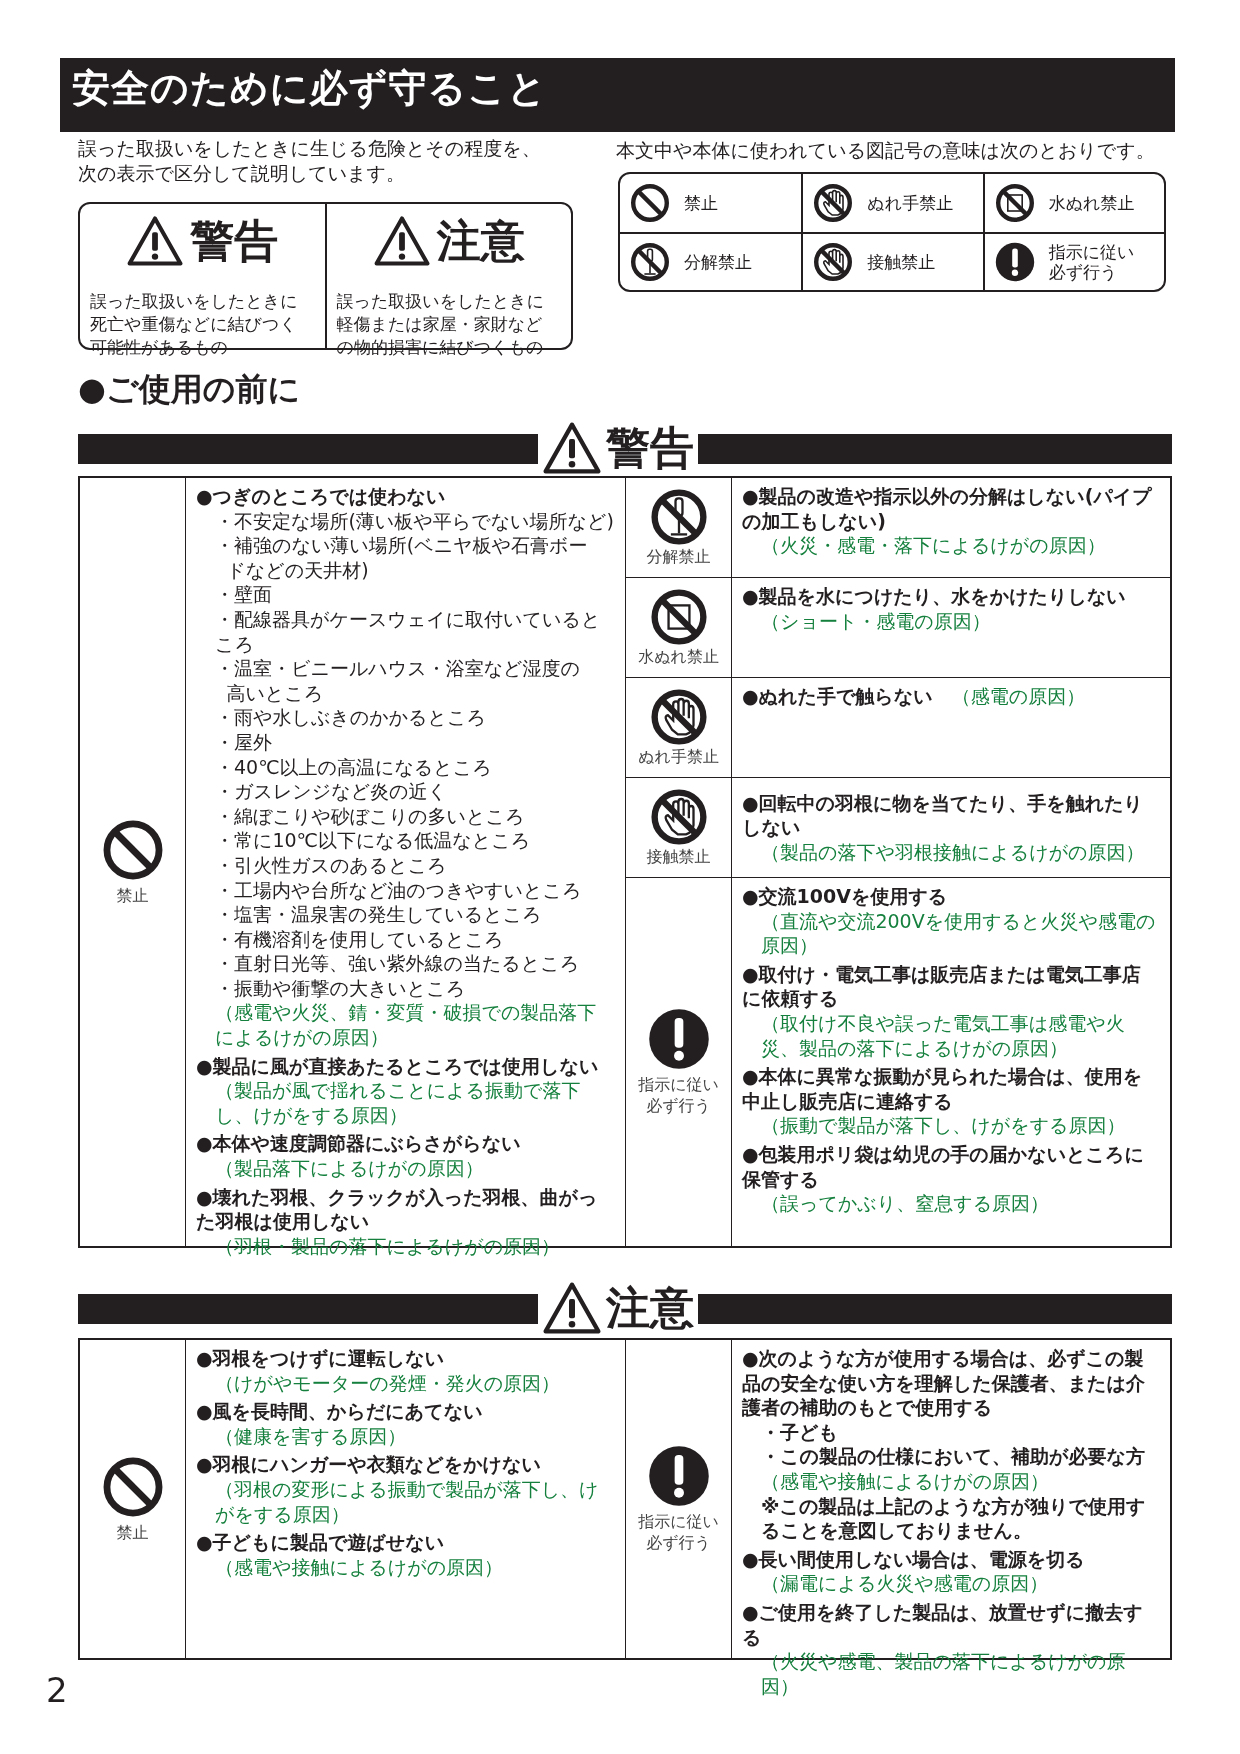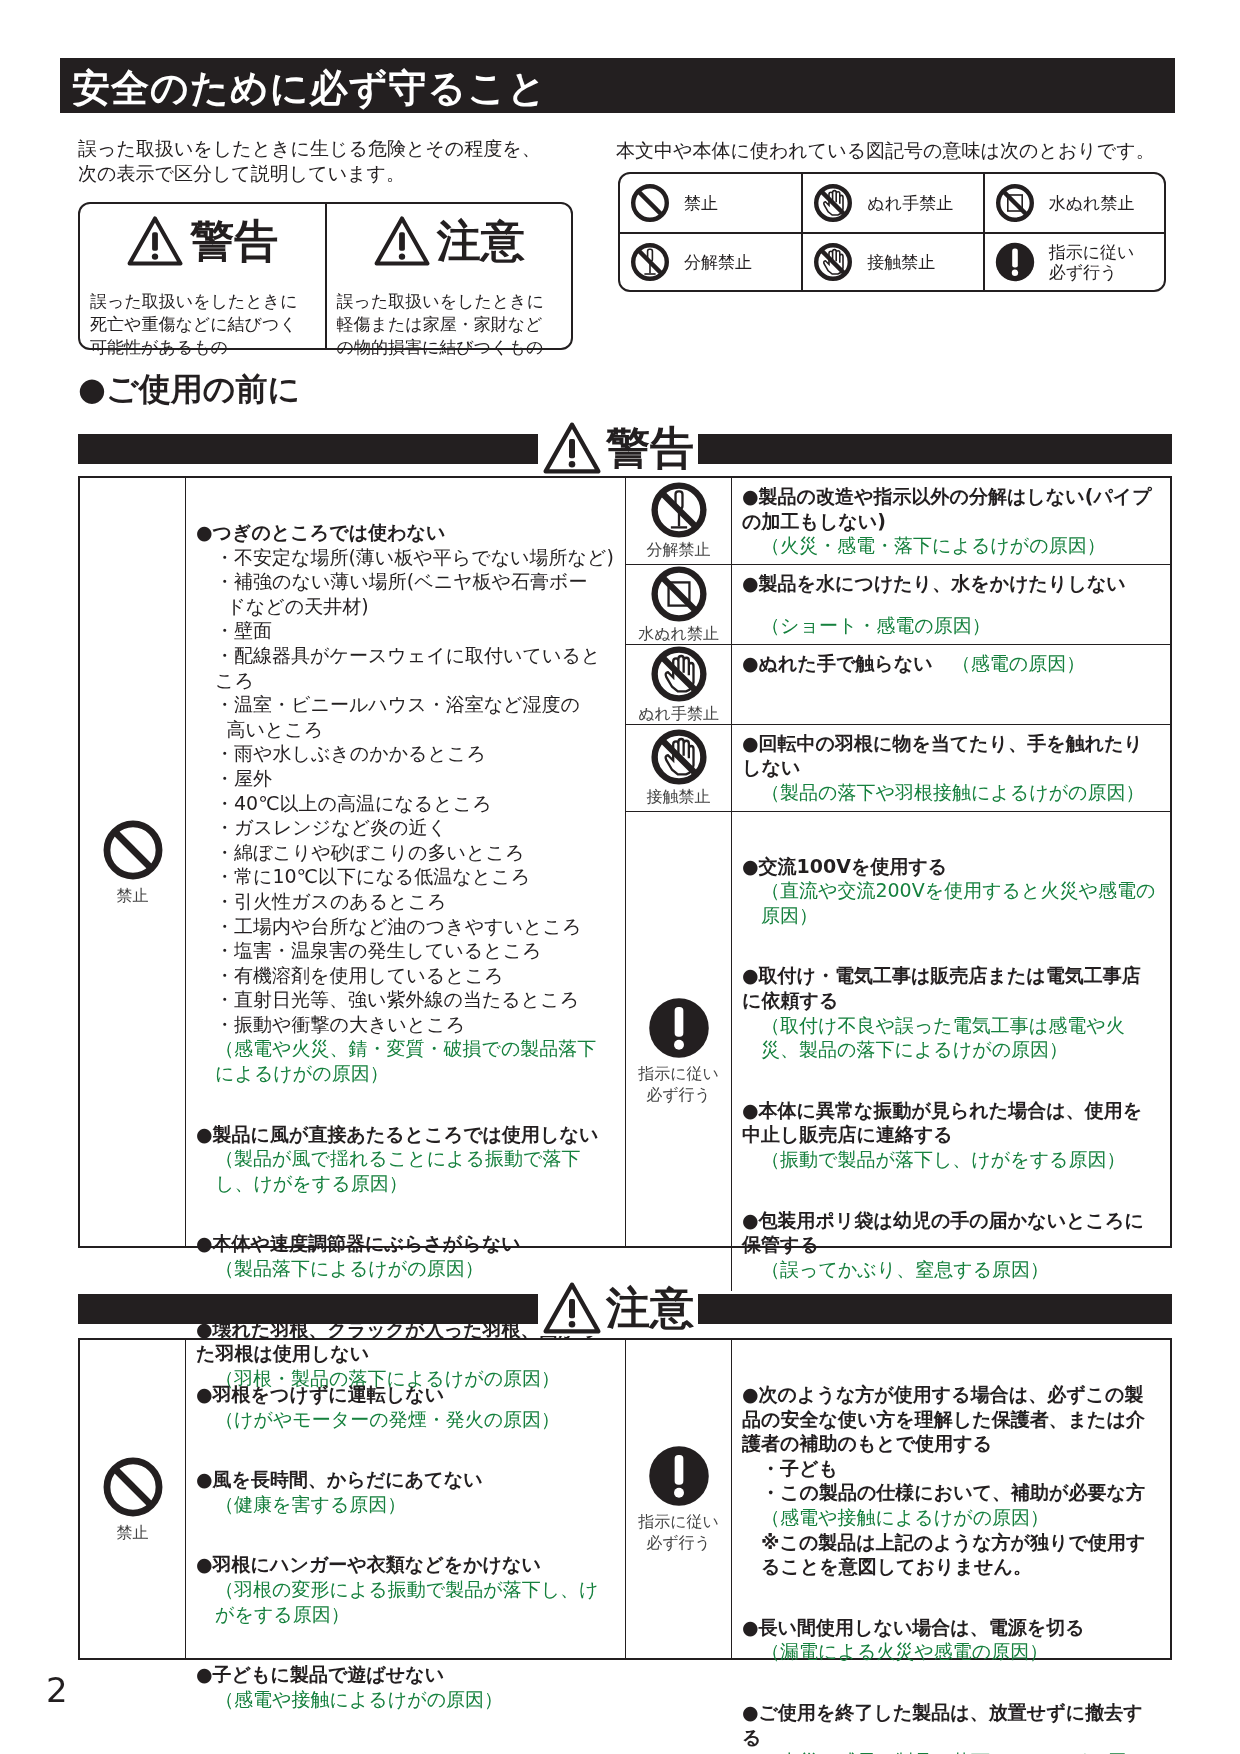--- a/index.html
+++ b/index.html
@@ -1,19 +1,19 @@
 <!DOCTYPE html>
 <html><head>
 <meta charset="utf-8">
 <style>
   * { box-sizing: border-box; margin: 0; padding: 0; }
   html, body { width: 1240px; height: 1754px; background: #fff; overflow: hidden; }
   body { position: relative; font-family: "DejaVu Sans", "Liberation Sans", sans-serif; color: #231f20; }
 
-  .title-bar { position: absolute; left: 60px; top: 58px; width: 1115px; height: 55px; background: #231f20; color: #fff; font-size: 38px; font-weight: bold; line-height: 60px; padding-left: 12px; letter-spacing: 1px; }
+  .title-bar { position: absolute; left: 60px; top: 58px; width: 1115px; height: 74px; background: #231f20; color: #fff; font-size: 38px; font-weight: bold; line-height: 60px; padding-left: 12px; letter-spacing: 1px; }
 
   .intro-left { position: absolute; left: 78px; top: 136px; width: 520px; font-size: 19px; line-height: 25px; }
   .intro-right { position: absolute; left: 616px; top: 138px; width: 600px; font-size: 19px; line-height: 25px; white-space: nowrap; }
 
   .level-box { position: absolute; left: 78px; top: 202px; width: 495px; height: 148px; border: 2px solid #231f20; border-radius: 12px; display: flex; }
   .level-col { flex: 1; padding: 6px 10px; }
   .level-col + .level-col { border-left: 2px solid #231f20; }
   .level-head { display: flex; align-items: center; justify-content: center; height: 62px; font-size: 44px; font-weight: bold; gap: 6px; }
   .level-desc { font-size: 17px; line-height: 23px; margin-top: 18px; }
 
@@ -31,21 +31,21 @@
 
   .table { position: absolute; left: 78px; width: 1094px; border: 2px solid #231f20; }
   .t-row { display: flex; }
   .c-icon { width: 106px; border-right: 1.5px solid #231f20; display: flex; flex-direction: column; align-items: center; justify-content: center; font-size: 16px; color: #444; text-align: center; line-height: 21px; }
   .c-text { padding: 6px 10px 6px 10px; font-size: 19px; line-height: 24.6px; }
   .c-icon svg { width: 62px; height: 62px; margin-bottom: 4px; }
   .c-icon-sm svg { width: 58px; height: 58px; margin-bottom: 0; }
   .b { font-weight: bold; }
   .note { color: #15803d; padding-left: 1em; }
   .sub { padding-left: 1em; }
-  .item { margin-bottom: 4px; margin-top: 36px; }
+  .item { margin-bottom: 4px; }
 
   .page-no { position: absolute; left: 46px; top: 1670px; font-size: 34px; }
 </style>
 </head>
 <body>
 
 <svg width="0" height="0" style="position:absolute">
   <defs>
     <symbol id="sym-prohibit" viewBox="0 0 100 100">
       <circle cx="50" cy="50" r="42" fill="none" stroke="#231f20" stroke-width="11"></circle>
@@ -226,21 +226,21 @@
       </div>
     </div>
     <div class="t-row" style="height:100px; border-bottom:1.5px solid #231f20">
       <div class="c-icon c-icon-sm">
         <svg viewBox="0 0 100 100">
             <rect x="32" y="30" width="36" height="40" fill="none" stroke="#231f20" stroke-width="4"></rect>
             <use href="#sym-prohibit" width="100" height="100"></use>
           </svg>
         <span>水ぬれ禁止</span>
       </div>
-      <div class="c-text" style="flex:1; display:flex; flex-direction:column; justify-content:space-between">
+      <div class="c-text" style="flex:1; display:flex; flex-direction:column; justify-content:flex-start">
         <div class="b">●製品を水につけたり、水をかけたりしない</div>
         <div class="note">（ショート・感電の原因）</div>
       </div>
     </div>
     <div class="t-row" style="height:100px; border-bottom:1.5px solid #231f20">
       <div class="c-icon c-icon-sm">
         <svg>
             <use href="#sym-hand"></use>
             <use href="#sym-prohibit"></use>
           </svg>

